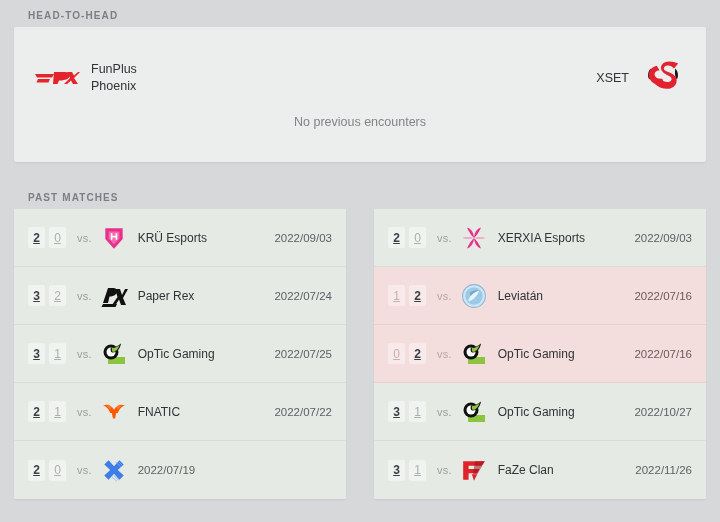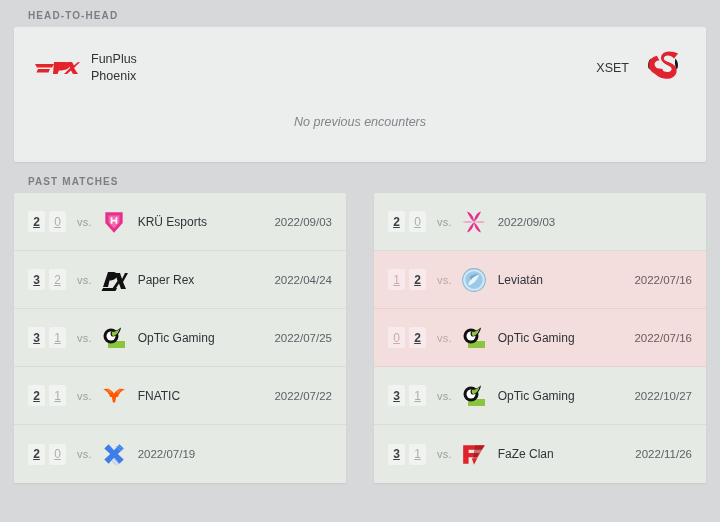--- a/index.html
+++ b/index.html
@@ -25,35 +25,35 @@
 
   
   .section-title {
     font-size: 10px;
     font-weight: 700;
     letter-spacing: 1.1px;
     color: #7b7f84;
     padding: 10px 0 6px 14px;
     text-transform: uppercase;
   }
-  .section-title.past { padding-top: 14px; }
+  .section-title.past { padding-top: 30px; }
 
   
   .h2h-card {
     background: #eceded;
     border-radius: 2px;
     height: 135px;
     position: relative;
     box-shadow: 0 1px 2px rgba(0,0,0,.07);
   }
   .h2h-teams {
     display: flex;
     justify-content: space-between;
     align-items: flex-start;
-    padding: 18px 20px 0 20px;
+    padding: 28px 20px 0 20px;
   }
   .team {
     display: flex;
     align-items: center;
     gap: 11px;
   }
   .team.right { flex-direction: row; }
   .team-name {
     font-size: 12.5px;
     line-height: 17px;
@@ -69,21 +69,20 @@
     justify-content: center;
     flex: 0 0 auto;
   }
   .h2h-empty {
     position: absolute;
     left: 0;
     right: 0;
     top: 88px;
     text-align: center;
     font-size: 12.5px;
-    font-style: italic;
     color: #80858a;
   }
 
   
   .columns {
     display: flex;
     gap: 28px;
   }
   .match-card {
     flex: 1 1 0;
@@ -234,21 +233,21 @@
           </div>
           <span class="vs">vs.</span>
           <span class="opp-logo">
             <svg width="28" height="24" viewBox="0 0 56 48">
               <path d="M6 38 L16 8 L27 8 C35 8 37 16 31 21 C28 24 23 25 19 25 L16 38 Z M21 14 L25 14 C28 14 28 19 24 19 L20 19 Z" fill="#111111"></path>
               <path d="M30 10 L40 10 L44 22 L50 10 L56 10 L46 28 L52 42 L42 42 L38 31 L31 42 L24 42 L35 26 Z" fill="#111111"></path>
               <path d="M6 40 L34 40 L31 46 L3 46 Z" fill="#111111"></path>
             </svg>
           </span>
           <span class="opp-name">Paper Rex</span>
-          <span class="match-date">2022/04/24</span>
+          <span class="match-date">2022/07/24</span>
         </div>
         <div class="match-row win">
           <div class="scores">
             <span class="score w">3</span>
             <span class="score l">1</span>
           </div>
           <span class="vs">vs.</span>
           <span class="opp-logo">
             <svg width="28" height="24" viewBox="0 0 56 48">
               <path d="M16 30 H50 V44 H16 Z" fill="#8bc53f"></path>
@@ -312,20 +311,21 @@
                 <path d="M24 24 C24 24 31 18 36 6 C24 10 24 24 24 24 Z"></path>
                 <path d="M24 24 C24 24 17 30 12 42 C24 38 24 24 24 24 Z"></path>
                 <path d="M24 24 C24 24 31 30 36 42 C24 38 24 24 24 24 Z"></path>
               </g>
               <g fill="#f472b6">
                 <path d="M24 24 C24 24 14 22 4 24 C14 26 24 24 24 24 Z"></path>
                 <path d="M24 24 C24 24 34 22 44 24 C34 26 24 24 24 24 Z"></path>
               </g>
             </svg>
           </span>
+          <span class="opp-name">XERXIA Esports</span>
           <span class="match-date">2022/09/03</span>
         </div>
         <div class="match-row loss">
           <div class="scores">
             <span class="score l">1</span>
             <span class="score w">2</span>
           </div>
           <span class="vs">vs.</span>
           <span class="opp-logo">
             <svg width="26" height="26" viewBox="0 0 48 48">

